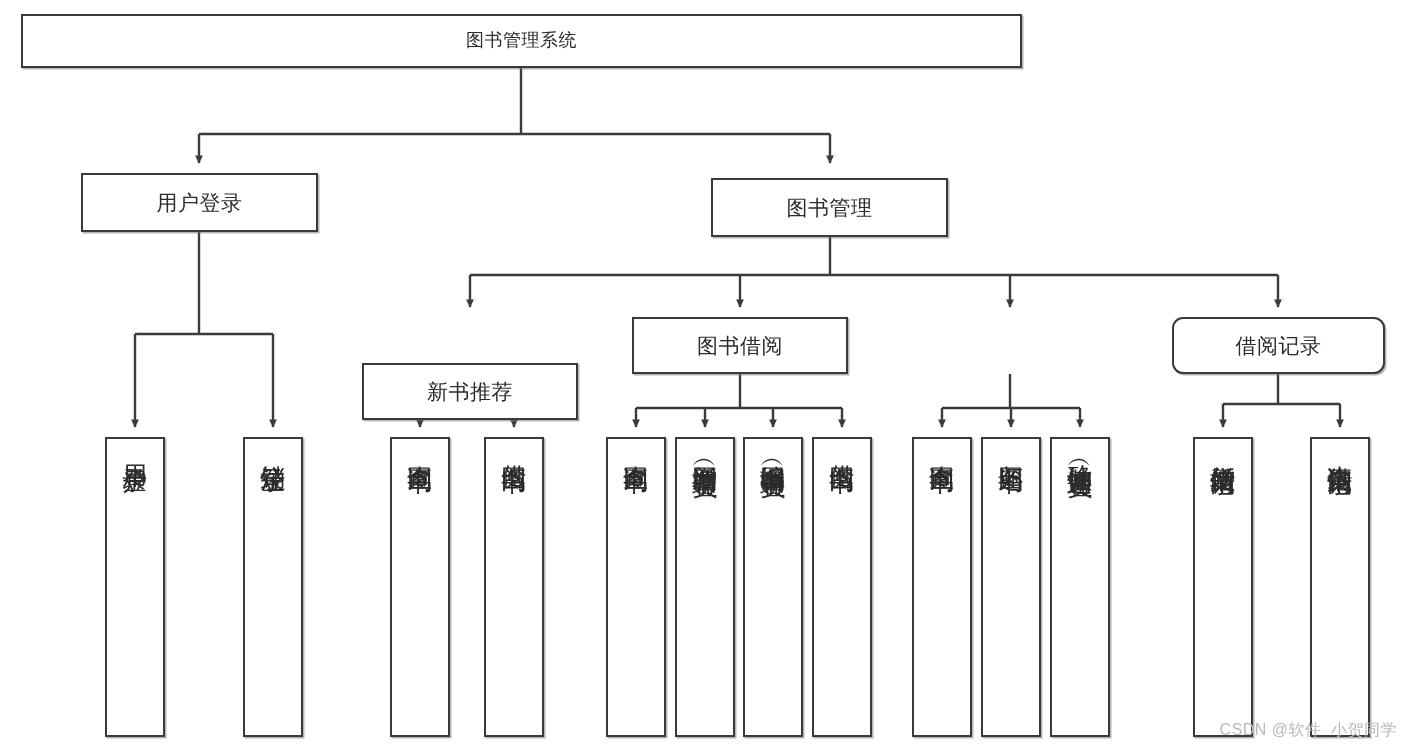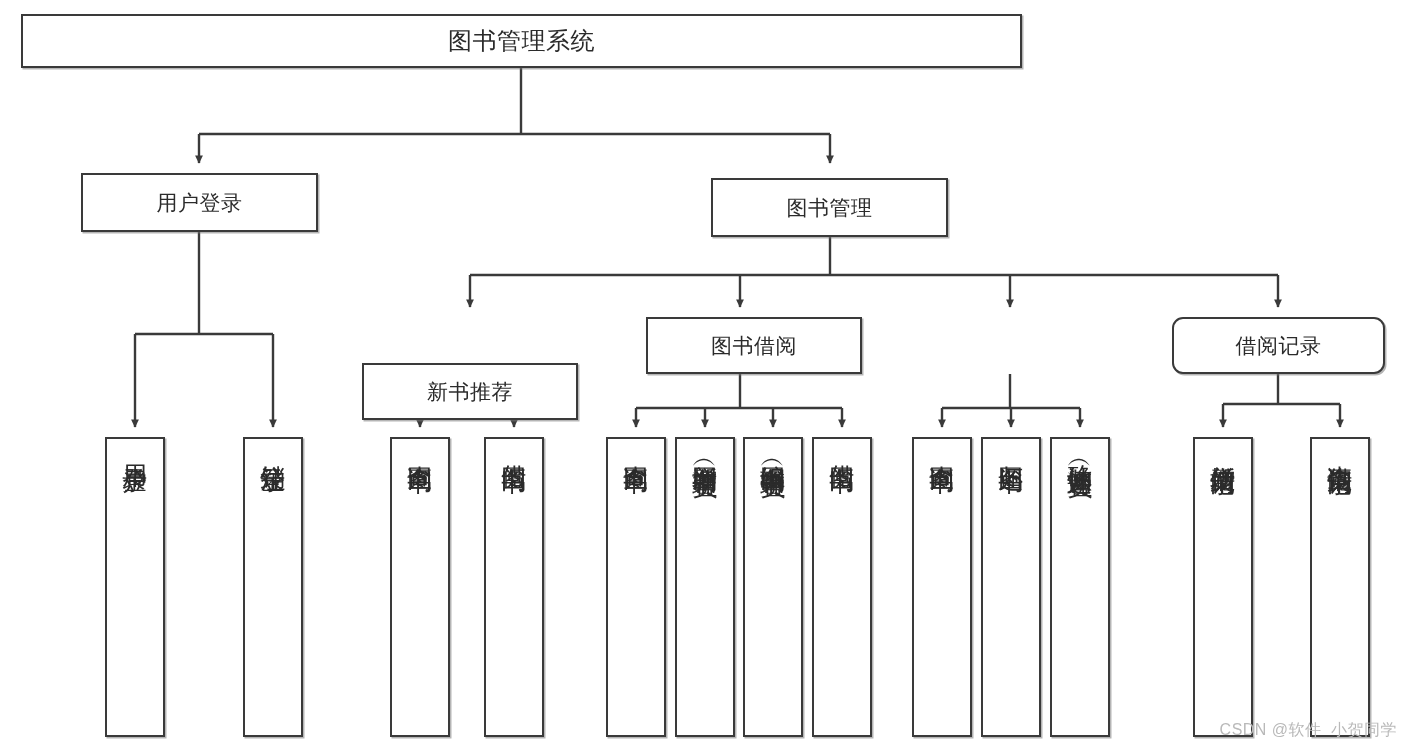--- a/index.html
+++ b/index.html
@@ -43,21 +43,21 @@
     text-align: center;
     line-height: 1.22;
     white-space: pre-wrap;
   }
   
   .node.horiz .label {
     font-size: 21px;
     letter-spacing: 0.5px;
   }
   .node.root .label {
-    font-size: 24px;
+    font-size: 18px;
     text-align: center;
   }
   
   .node.vert {
     align-items: flex-start;
     justify-content: center;
     padding-top: 6px;
   }
   .node.vert .label {
     writing-mode: vertical-rl;
@@ -144,21 +144,21 @@
   </div>
 
   <div class="node horiz" style="left:711px; top:178px; width:237px; height:59px;">
     <span class="label">图书管理</span>
   </div>
 
   <div class="node horiz" style="left:362px; top:317px; width:216px; height:57px;margin-top:46px;">
     <span class="label">新书推荐</span>
   </div>
 
-  <div class="node horiz" style="left:632px; top:317px; width:216px; height:57px;margin-left:14px;">
+  <div class="node horiz" style="left:632px; top:317px; width:216px; height:57px;">
     <span class="label">图书借阅</span>
   </div>
 
 
   <div class="node horiz" style="left:1172px; top:317px; width:213px; height:57px;border-radius:11px;">
     <span class="label">借阅记录</span>
   </div>
 
   <div class="node vert" style="left:105px; top:437px; width:60px; height:300px;">
     <span class="label">用户登录</span>

